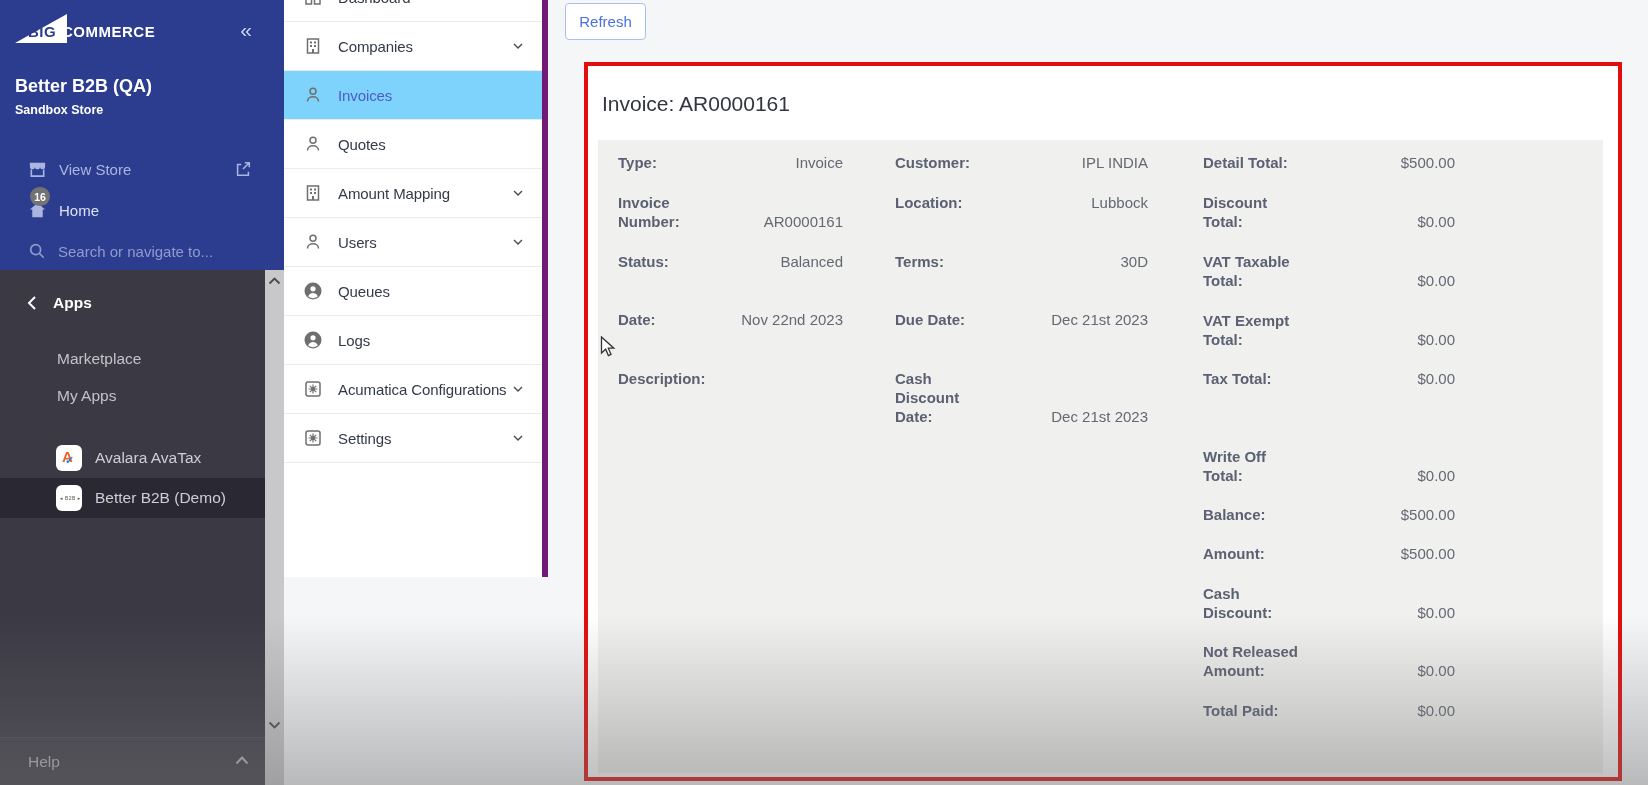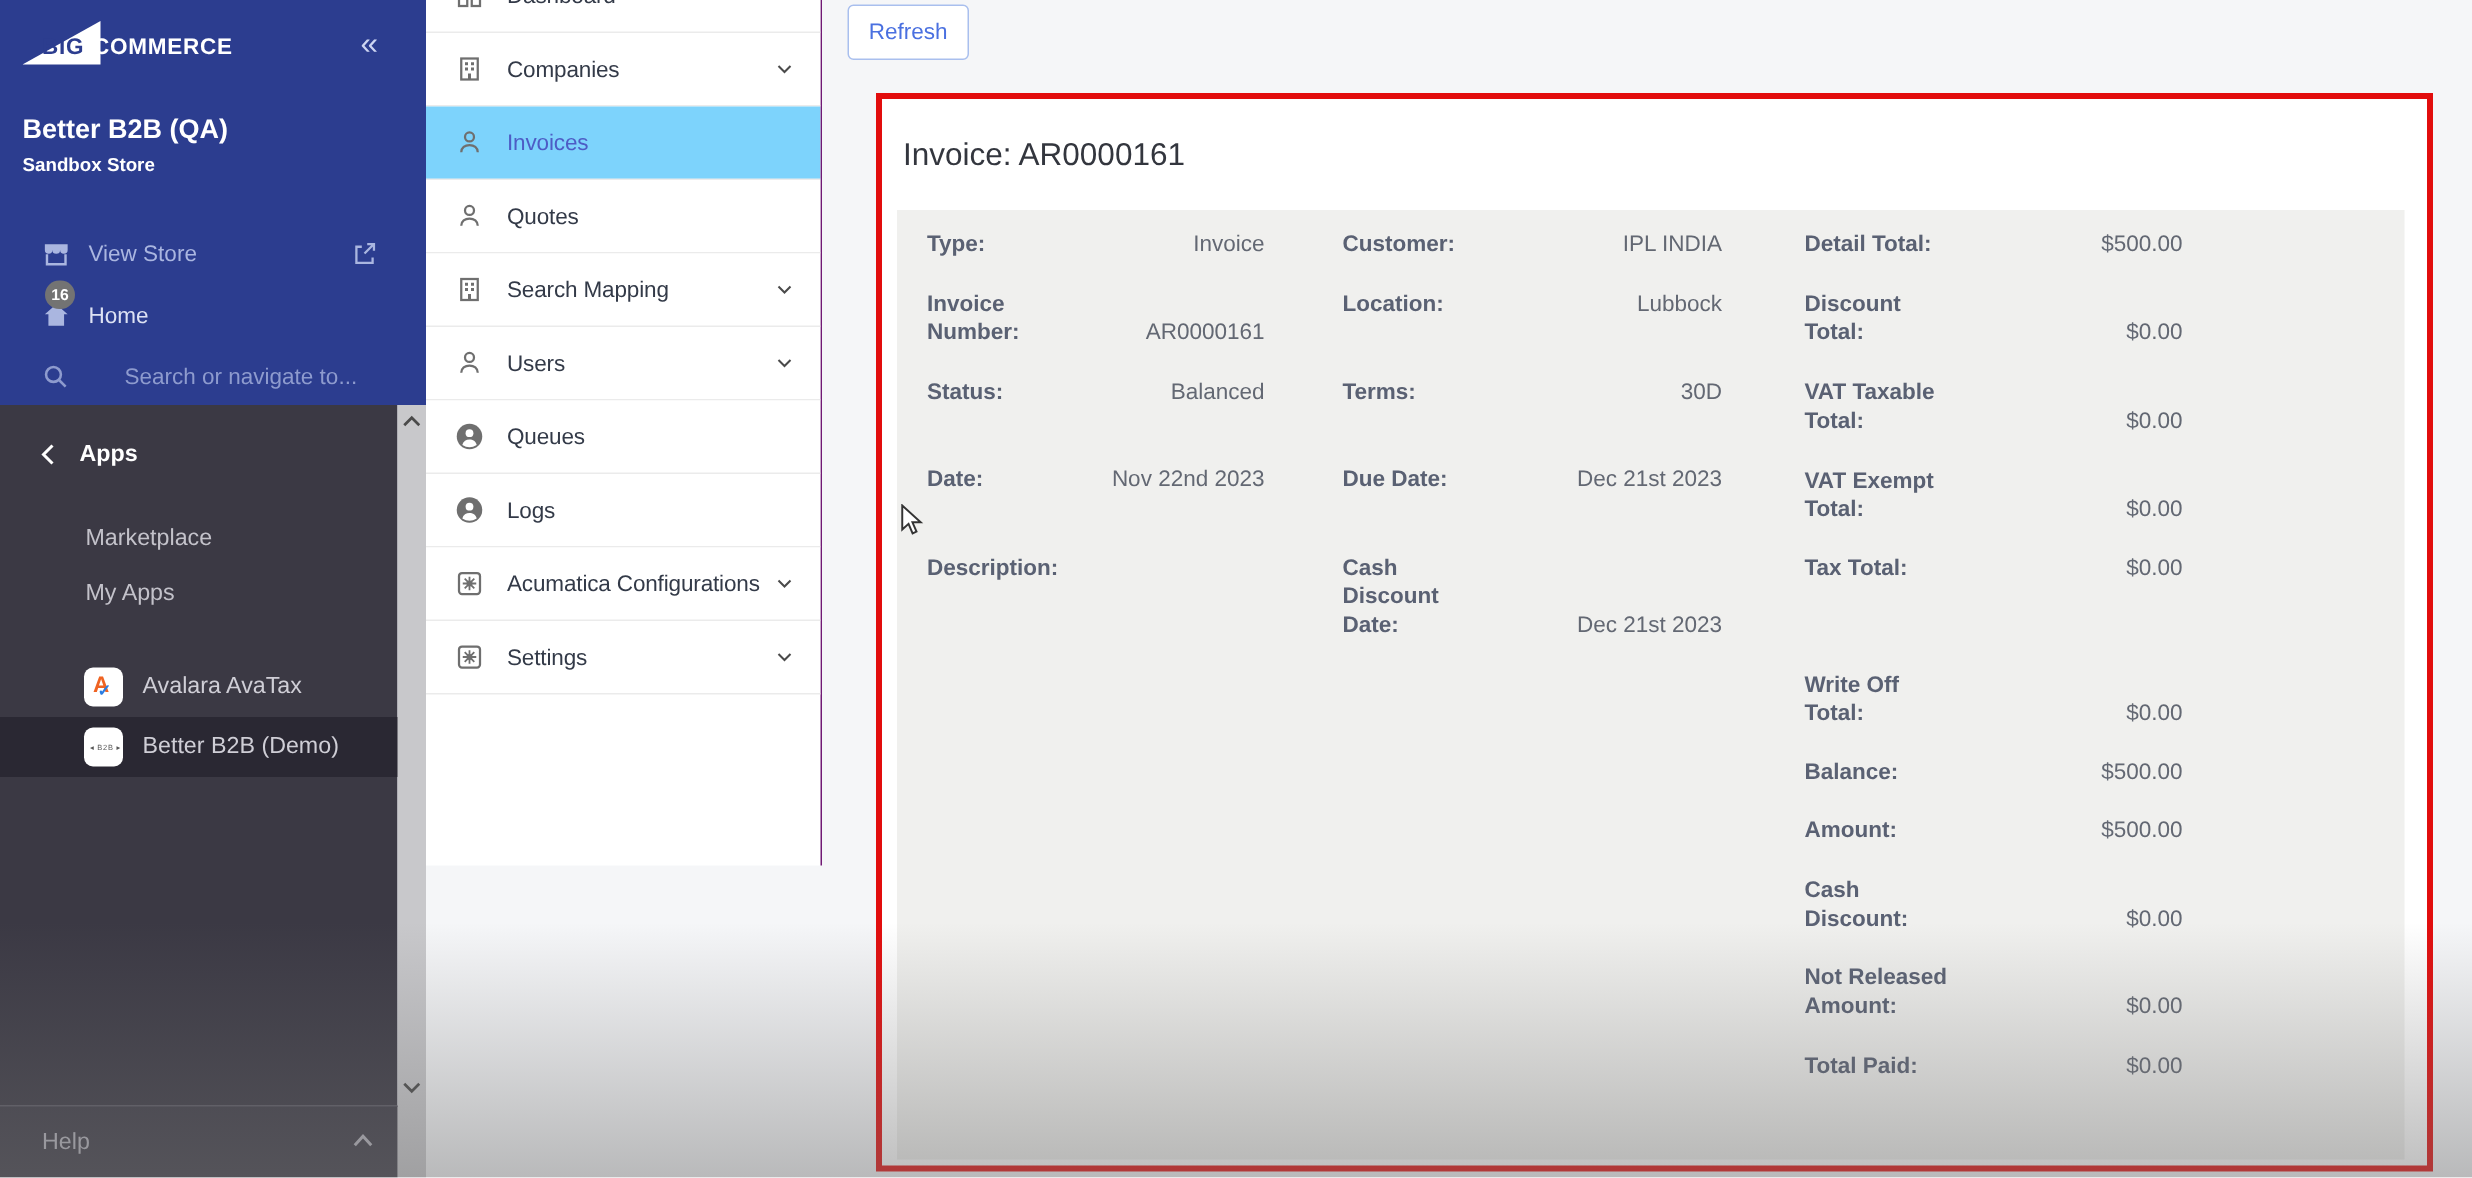--- a/index.html
+++ b/index.html
@@ -21,21 +21,21 @@
   .store-name { position:absolute; left:15px; top:76px; color:#ffffff; font-size:18px; font-weight:bold; }
   .store-sub { position:absolute; left:15px; top:103px; color:#ffffff; font-size:12.5px; font-weight:bold; }
   .bc-row { position:absolute; left:0; width:284px; height:30px; display:flex; align-items:center; padding-left:28px; cursor:pointer; }
   .bc-row .lbl { margin-left:12px; font-size:15px; }
   .row-viewstore { top:154px; color:#aab6e0; }
   .row-viewstore .lbl { color:#aab6e0; }
   .ext-icon { position:absolute; right:32px; top:6px; }
   .row-home { top:195px; }
   .row-home .lbl { color:#dde2f4; }
   .badge { position:absolute; left:30px; top:-8px; min-width:20px; height:19px; border-radius:10px; background:#737373; color:#fff; font-size:10.5px; font-weight:bold; display:flex; align-items:center; justify-content:center; padding:0 4px; }
-  .row-search { top:236px;gap:25px; }
+  .row-search { top:236px; }
   .row-search .lbl { color:#8e9bce; }
 
   .bc-apps { position:absolute; left:0; top:270px; width:265px; height:467px; background:#3b3944; }
   .apps-header { position:absolute; left:0; top:24px; width:100%; display:flex; align-items:center; padding-left:26px; cursor:pointer; }
   .apps-header .lbl { margin-left:15px; color:#ffffff; font-size:15.5px; font-weight:bold; }
   .apps-link { position:absolute; left:57px; color:#c3c2ca; font-size:15.5px; cursor:pointer; }
   .link-marketplace { top:80px; }
   .link-myapps { top:117px; }
   .app-row { position:absolute; left:0; width:265px; height:40px; display:flex; align-items:center; padding-left:56px; cursor:pointer; }
   .app-row .lbl { margin-left:13px; color:#cfced6; font-size:15.5px; white-space:nowrap; }
@@ -48,21 +48,21 @@
 
   .bc-scrollbar { position:absolute; left:265px; top:270px; width:19px; height:515px; background:#c8c8cb; }
   .bc-scrollbar svg { position:absolute; left:3px; }
   .sb-up { top:6px; } .sb-down { top:450px; }
 
   .bc-help { position:absolute; left:0; top:737px; width:265px; height:48px; background:#3e3c47; border-top:1px solid #4b4955; display:flex; align-items:center; padding-left:28px; cursor:pointer; }
   .bc-help .lbl { color:#b3b2bb; font-size:15.5px; }
   .bc-help svg { position:absolute; right:16px; top:18px; }
 
   
-  .app-nav { position:absolute; left:284px; top:0; width:264px; height:577px; background:#ffffff; border-right:1px solid #701a75; overflow:hidden; }
+  .app-nav { position:absolute; left:284px; top:0; width:264px; height:577px; background:#ffffff; border-right:6px solid #701a75; overflow:hidden; }
   .nav-item { height:49px; display:flex; align-items:center; padding:0 16px 0 19px; border-bottom:1px solid #ebebeb; cursor:pointer; background:#fff; }
   .nav-item:first-child { margin-top:-27px; }
   .nav-item .nlbl { margin-left:15px; font-size:15px; color:#333a48; white-space:nowrap; letter-spacing:-.1px; }
   .nav-item .chev { margin-left:auto; }
   .nav-item.active { background:#7dd3fc; }
   .nav-item.active .nlbl { color:#4d5cc5; }
 
   
   .refresh { position:absolute; left:565px; top:3px; width:81px; height:37px; background:#ffffff; border:1px solid #a9bfee; border-radius:4px; color:#4a70e0; font-size:15px; font-family:"Liberation Sans",sans-serif; cursor:pointer; }
   .annotation { position:absolute; left:584px; top:62px; width:1038px; height:719px; border:4px solid #e20d0d; background:#ffffff; }
@@ -227,21 +227,21 @@
     <svg width="20" height="20" viewBox="0 0 20 20">
       <rect x="4.5" y="3" width="11" height="14" fill="none" stroke="#6f6f6f" stroke-width="1.5"></rect>
       <g fill="#6f6f6f">
           <rect x="7" y="5.5" width="2" height="2"></rect>
           <rect x="11" y="5.5" width="2" height="2"></rect>
       <rect x="7" y="9" width="2" height="2"></rect>
           <rect x="11" y="9" width="2" height="2"></rect>
           <rect x="9" y="13" width="2" height="4"></rect>
         </g>
     </svg>
-    <span class="nlbl">Search Mapping</span>
+    <span class="nlbl">Amount Mapping</span>
     <svg class="chev" width="16" height="16" viewBox="0 0 20 20">
       <polyline points="5,7.5 10,12.5 15,7.5" fill="none" stroke="#4a4a4a" stroke-width="1.7"></polyline>
     </svg>
   </div>
 
   <div class="nav-item">
     <svg width="20" height="20" viewBox="0 0 20 20">
       <circle cx="10" cy="6.3" r="3" fill="none" stroke="#6f6f6f" stroke-width="1.5"></circle>
       <path d="M4.5 16.5c0-3 2.5-4.8 5.5-4.8s5.5 1.8 5.5 4.8" fill="none" stroke="#6f6f6f" stroke-width="1.5"></path>
     </svg>

